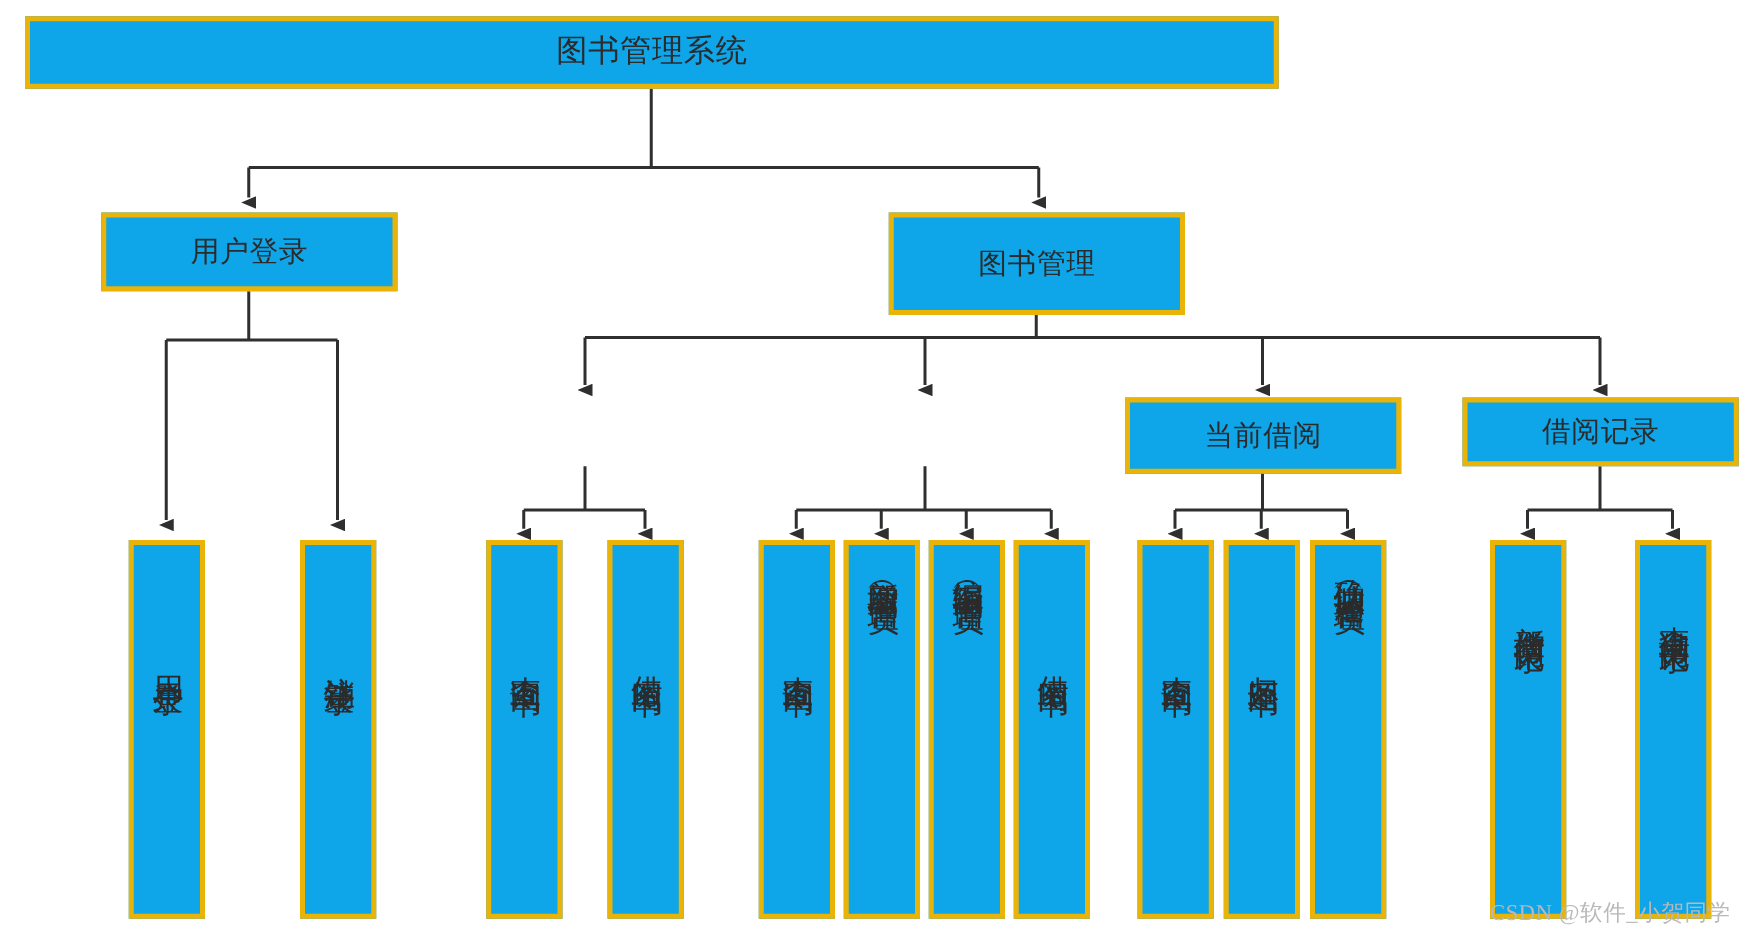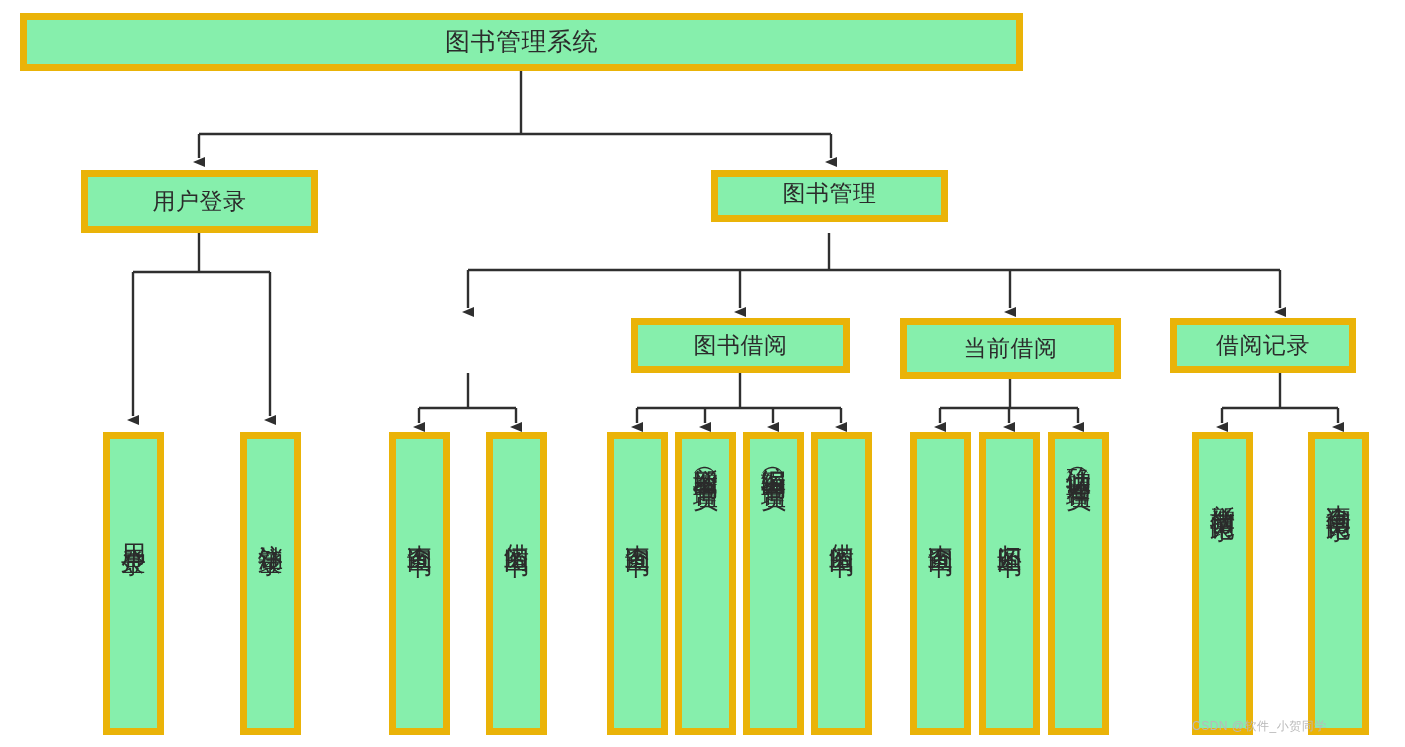--- a/index.html
+++ b/index.html
@@ -22,22 +22,22 @@
     position: absolute;
     left: 0;
     top: 0;
     width: 1405px;
     height: 747px;
     pointer-events: none;
   }
   .node {
     position: absolute;
     box-sizing: border-box;
-    background: #86efac;
-    border: 7px solid #eab308;
+    background: #0ea5e9;
+    border: 4px solid #eab308;
     display: flex;
     align-items: center;
     justify-content: center;
     color: #2b2b2b;
   }
   .node .label {
     display: block;
     text-align: center;
     line-height: 1.18;
     letter-spacing: 0.5px;
@@ -58,24 +58,24 @@
     line-height: 1.0;
     letter-spacing: 3px;
     white-space: nowrap;
   }
   #title-node .label {
     font-size: 25px;
   }
   .watermark {
     position: absolute;
     color: #b9b9b9;
-    font-size: 12px;
+    font-size: 18px;
     white-space: nowrap;
     letter-spacing: 0.5px;
-    font-family: Liberation Sans, sans-serif;
+    font-family: Liberation Serif, serif;
   }
 </style>
 </head>
 <body>
 
 <div id="canvas">
 
   <svg class="edges" viewBox="0 0 1405 747" xmlns="http://www.w3.org/2000/svg">
     <defs>
       <marker id="arrow" markerWidth="10" markerHeight="12" refX="1" refY="6" orient="auto" markerUnits="userSpaceOnUse">
@@ -126,31 +126,28 @@
     </g>
   </svg>
 
   <div class="node horiz" id="title-node" style="left:20px; top:13px; width:1003px; height:58px;">
     <span class="label">图书管理系统</span>
   </div>
 
   <div class="node horiz" style="left:81px; top:170px; width:237px; height:63px;">
     <span class="label">用户登录</span>
   </div>
-  <div class="node horiz" style="left:711px; top:170px; width:237px; height:52px;font-family:Liberation Mono, monospace;">
+  <div class="node horiz" style="left:711px; top:170px; width:237px; height:82px;">
     <span class="label">图书管理</span>
   </div>
 
-  <div class="node horiz" style="left:631px; top:318px; width:219px; height:55px;">
-    <span class="label">图书借阅</span>
-  </div>
   <div class="node horiz" style="left:900px; top:318px; width:221px; height:61px;">
     <span class="label">当前借阅</span>
   </div>
-  <div class="node horiz" style="left:1170px; top:318px; width:186px; height:55px;">
+  <div class="node horiz" style="left:1170px; top:318px; width:221px; height:55px;">
     <span class="label">借阅记录</span>
   </div>
 
   <div class="node vert" style="left:103px; top:432px; width:61px; height:303px; padding-top:85px;">
     <span class="label">用户登录</span>
   </div>
   <div class="node vert" style="left:240px; top:432px; width:61px; height:303px; padding-top:85px;">
     <span class="label">注销登录</span>
   </div>
 

